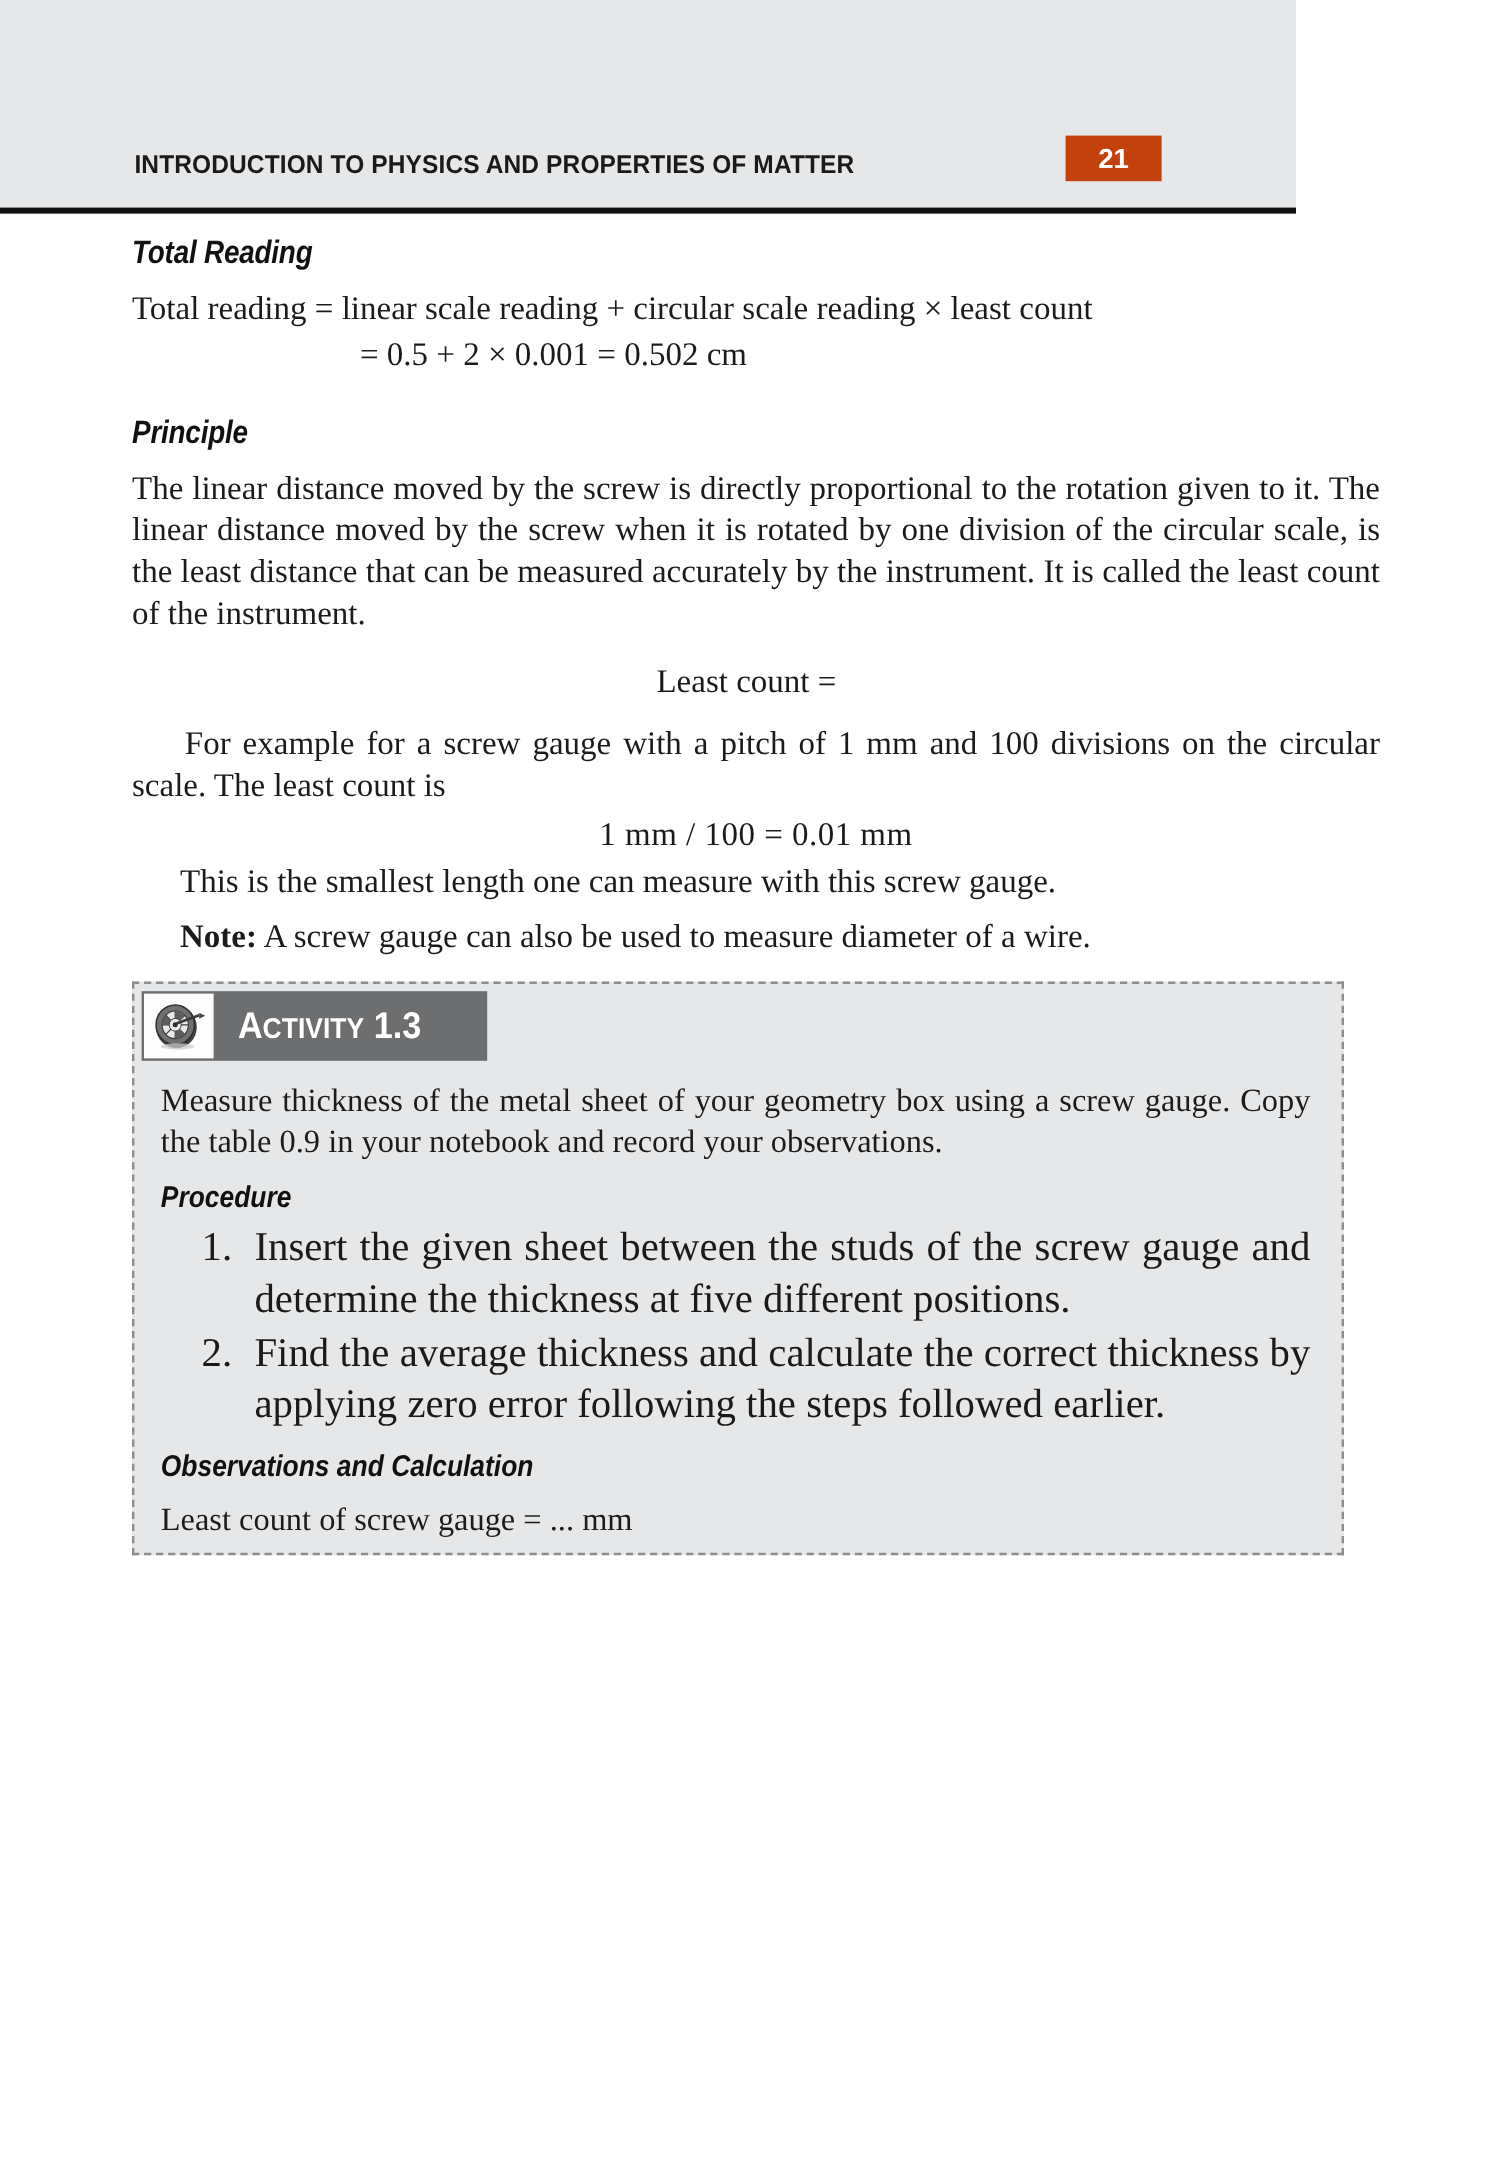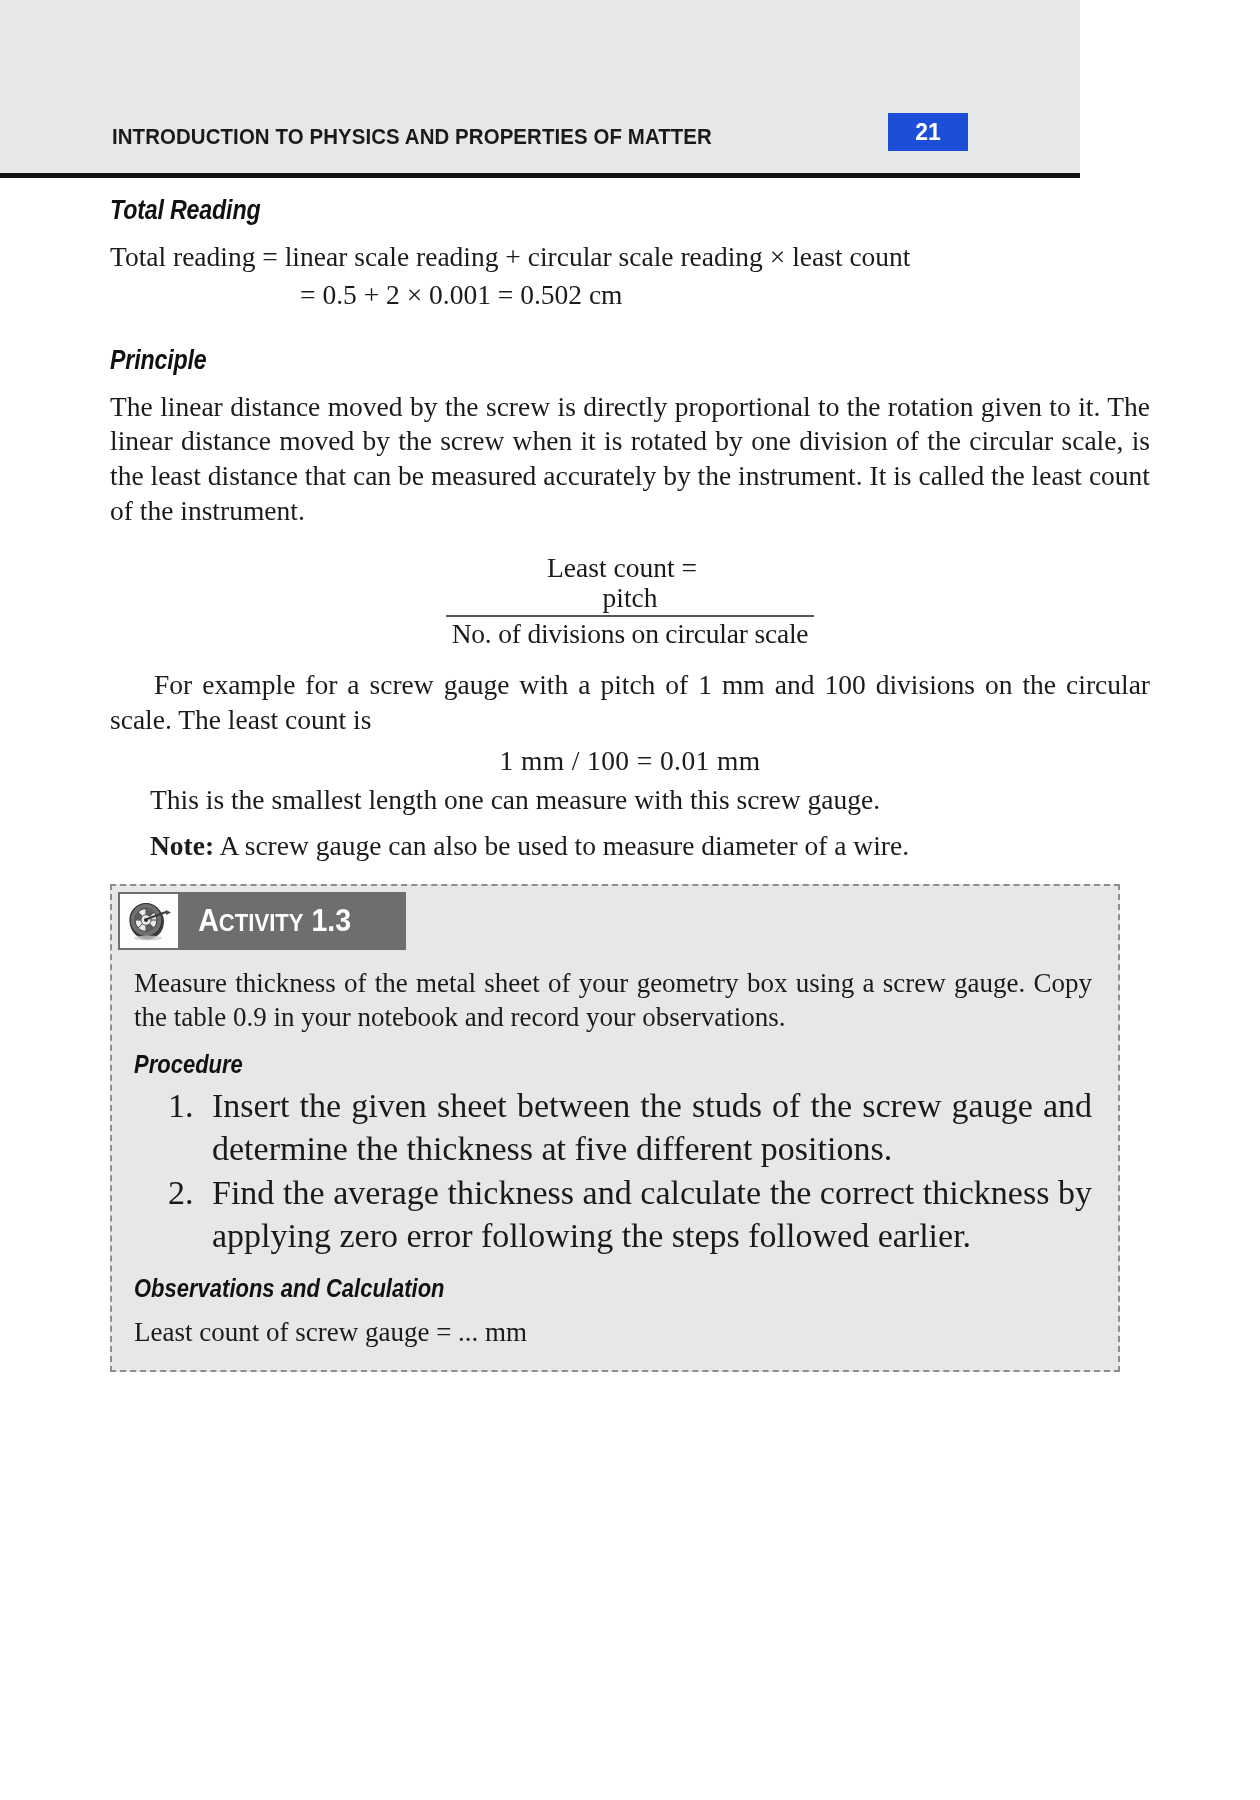--- a/index.html
+++ b/index.html
@@ -46,21 +46,21 @@
     transform: scaleX(0.95);
     transform-origin: left center;
     white-space: nowrap;
   }
   .page-number-badge {
     position: absolute;
     right: 112px;
     top: -8px;
     width: 80px;
     height: 38px;
-    background: #1d4ed8;
+    background: #c2410c;
     color: #ffffff;
     font-family: "Liberation Sans", sans-serif;
     font-weight: bold;
     font-size: 23px;
     display: flex;
     align-items: center;
     justify-content: center;
   }
 
   
@@ -150,21 +150,21 @@
     padding-left: 40px;
     color: #1b1b1b;
   }
   .note-line b { font-weight: bold; }
 
   
   .activity-box {
     margin-top: 22px;
     border: 2px dashed #8e8e8e;
     background: #e6e7e8;
-    padding: 0 0 22px 0;
+    padding: 0 0 12px 0;
     box-sizing: border-box;
     width: 1010px;
   }
   .activity-bar {
     display: flex;
     align-items: center;
     background: #6d6e70;
     height: 58px;
     width: 288px;
     margin: 6px 0 0 6px;
@@ -238,25 +238,20 @@
 
   <p class="body nojust">Total reading = linear scale reading + circular scale reading × least count</p>
   <p class="eqline">= 0.5 + 2 × 0.001 = 0.502 cm</p>
 
   <h2 class="section-head principle">Principle</h2>
 
   <p class="body">The linear distance moved by the screw is directly proportional to the rotation given to it. The linear distance moved by the screw when it is rotated by one division of the circular scale, is the least distance that can be measured accurately by the instrument. It is called the least count of the instrument.</p>
 
   <div class="formula-wrap">
     <div class="formula-lhs">Least count  =</div>
-    <div class="frac">
-      <div class="num">pitch</div>
-      <div class="bar"></div>
-      <div class="den">No. of divisions on circular scale</div>
-    </div>
   </div>
 
   <p class="body indent">For example for a screw gauge with a pitch of 1 mm and 100 divisions on the circular scale. The least count is</p>
   <p class="eqline-c">1 mm / 100  =  0.01 mm</p>
   <p class="body nojust" style="padding-left:40px;">This is the smallest length one can measure with this screw gauge.</p>
 
   <p class="note-line"><b>Note:</b><span> A screw gauge can also be used to measure diameter of a wire.</span></p>
 
   <div class="activity-box">
 

